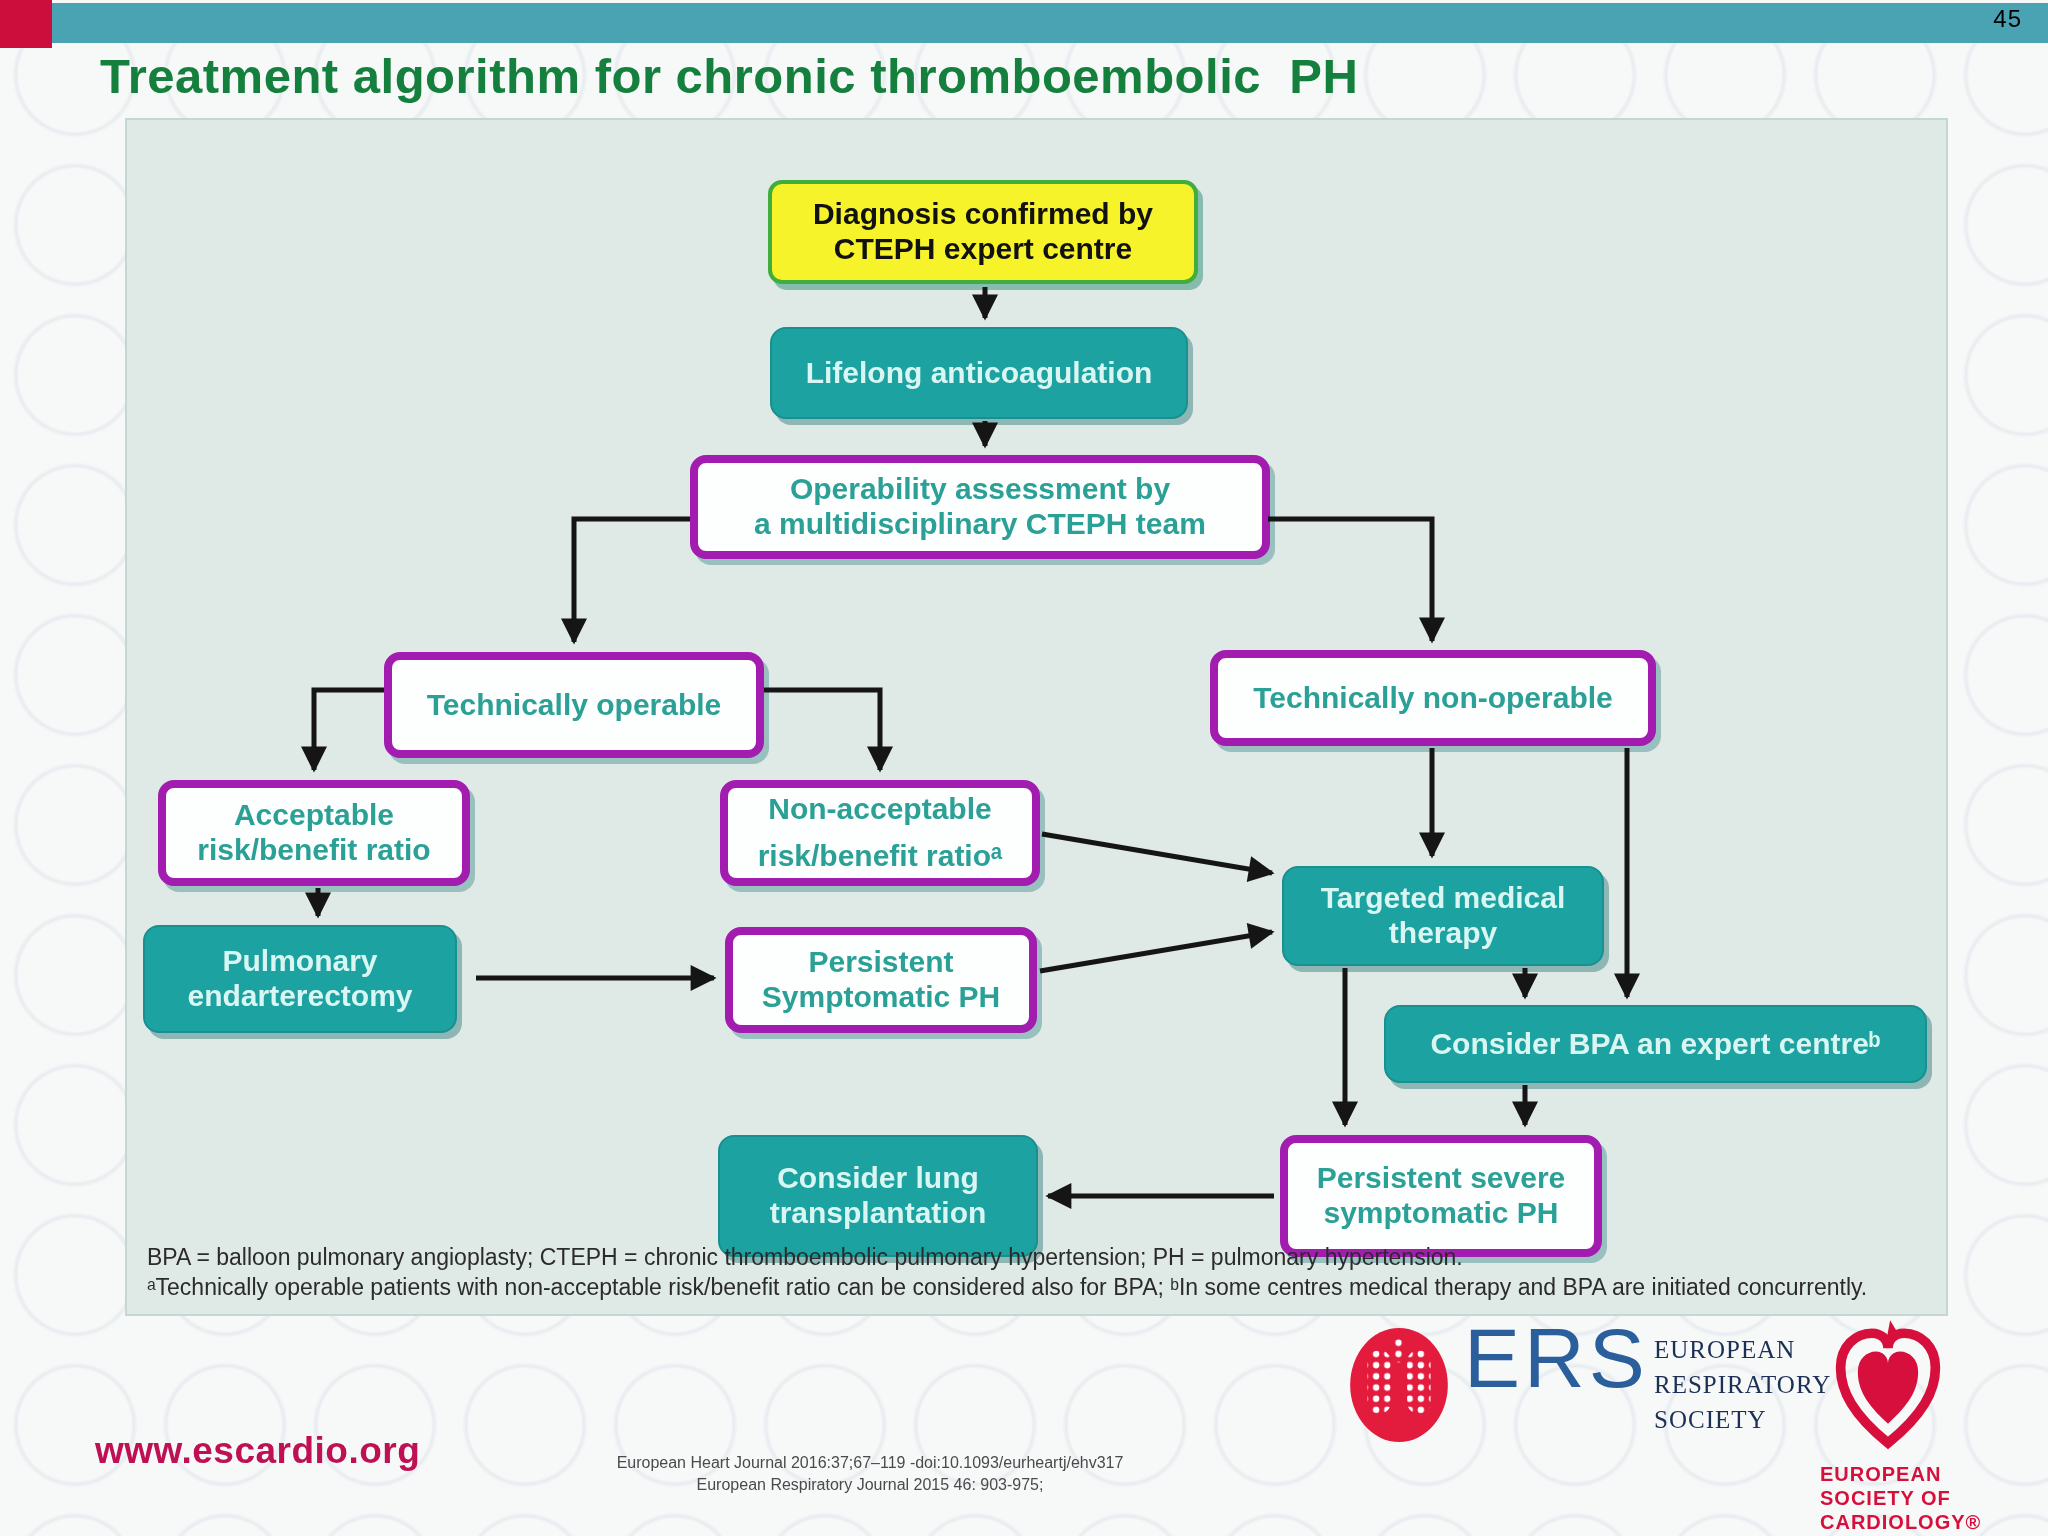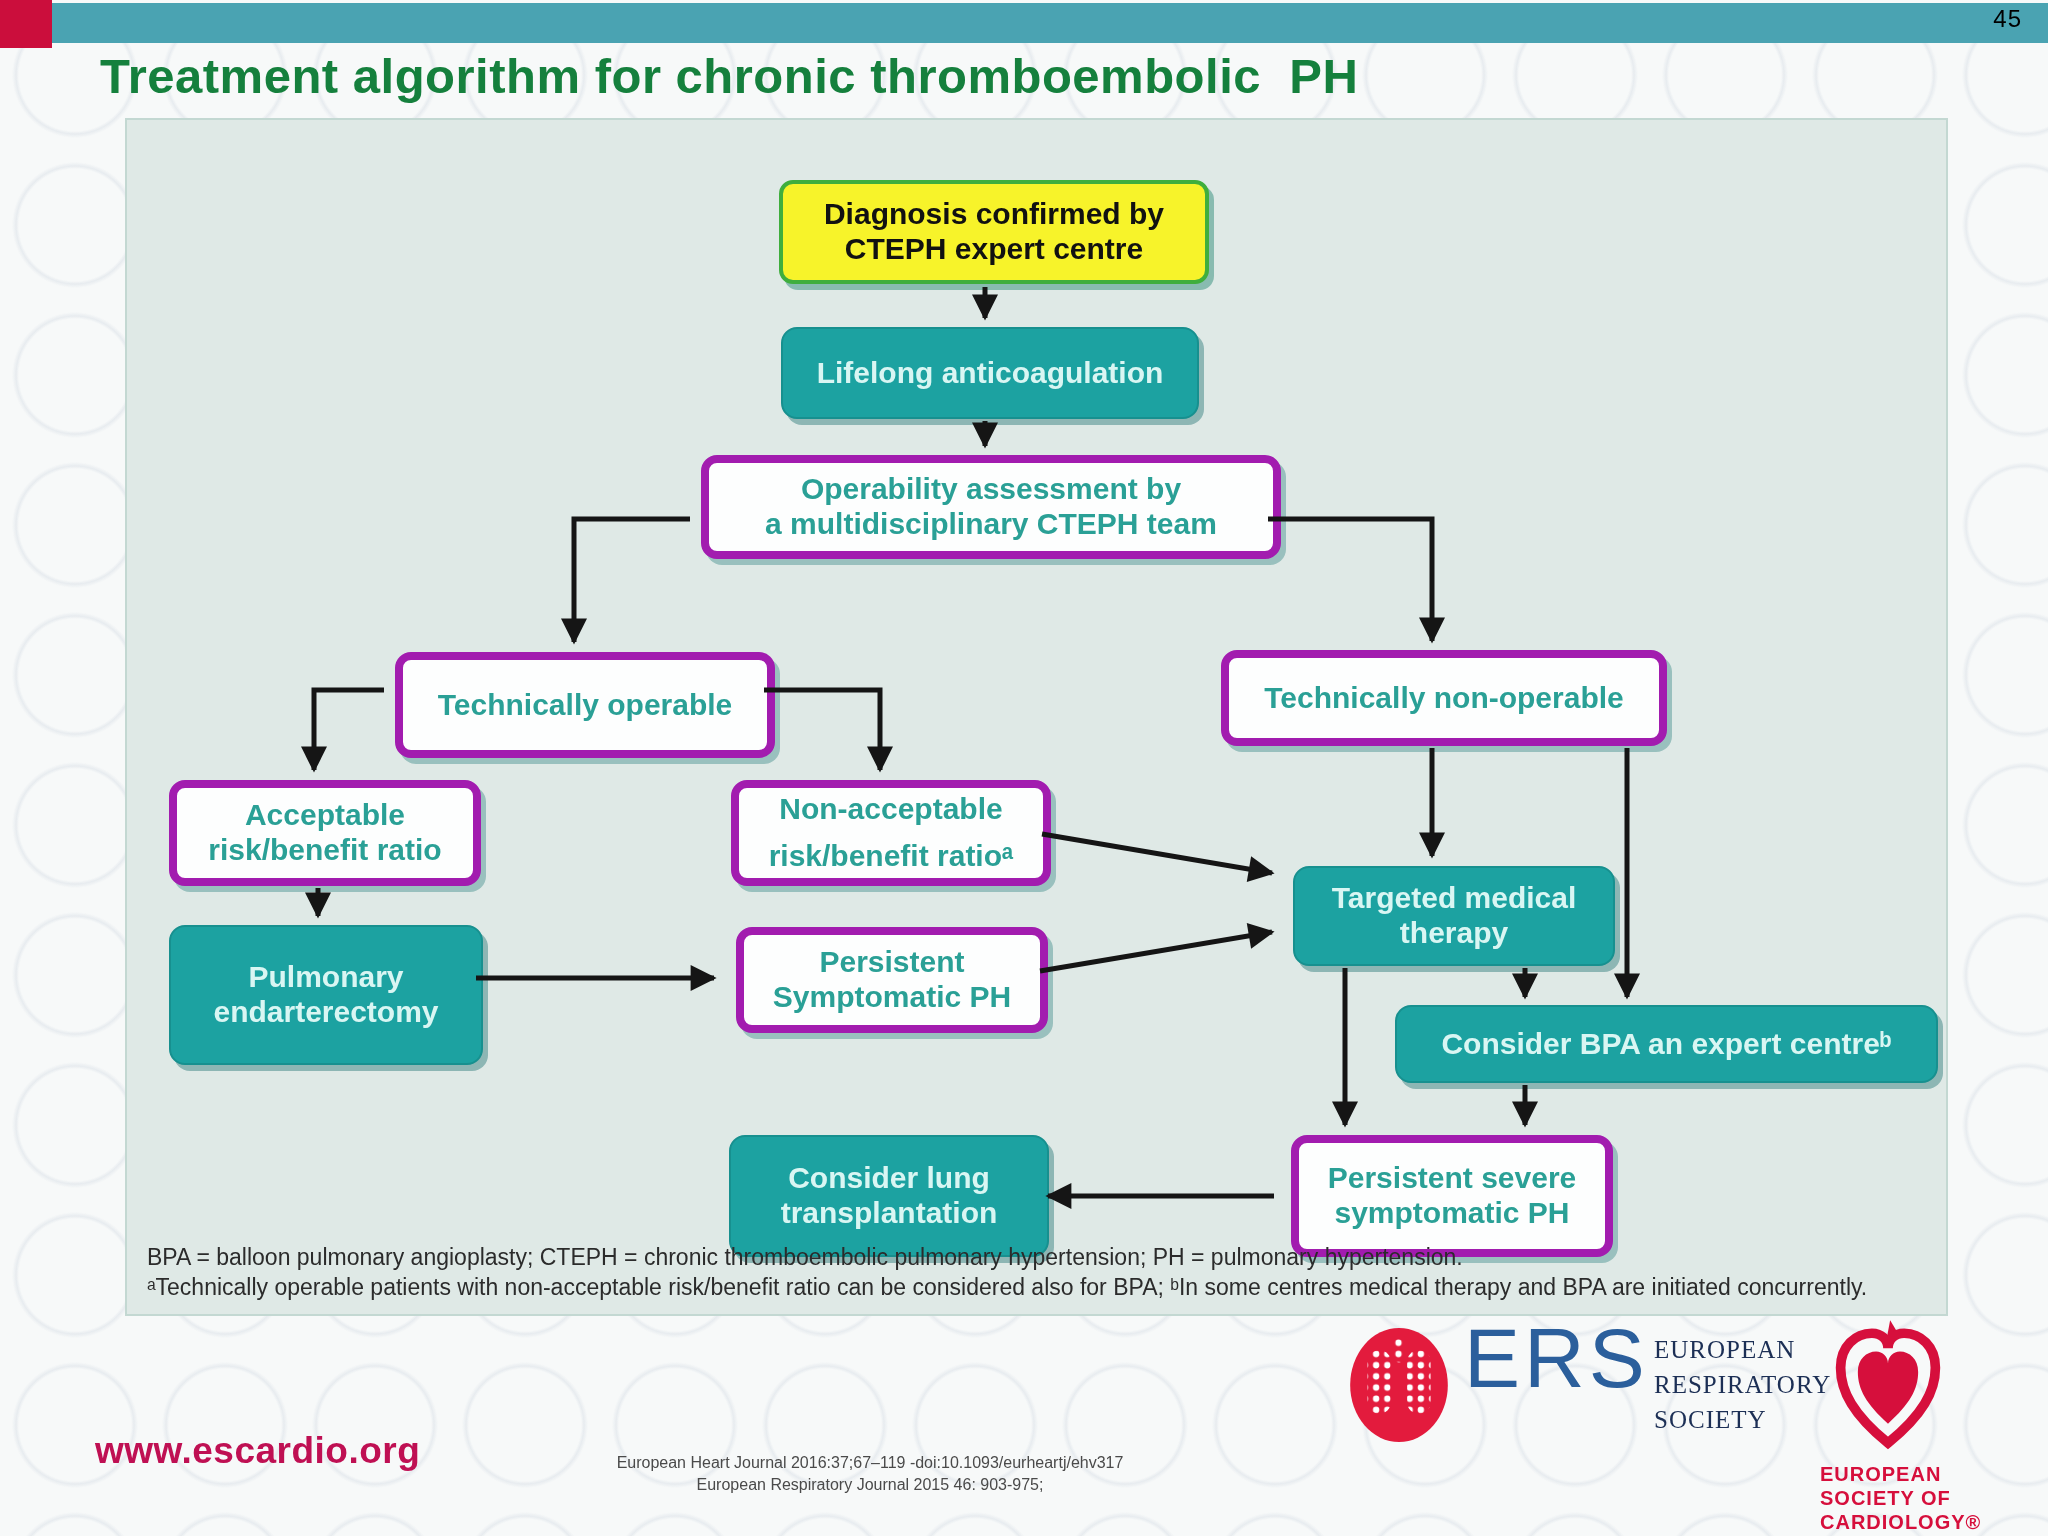--- a/index.html
+++ b/index.html
@@ -17,21 +17,21 @@
     position:absolute;left:100px;top:48px;color:#15803d;font-size:49px;font-weight:bold;
     letter-spacing:0.5px;white-space:pre;
   }
   .panel{
     position:absolute;left:125px;top:118px;width:1823px;height:1198px;
     background:#dfe9e6;border:2px solid #c3d8d2;box-sizing:border-box;
   }
   .node{
     position:absolute;display:flex;flex-direction:column;align-items:center;justify-content:center;
     text-align:center;font-weight:bold;font-size:30px;line-height:1.16;border-radius:16px;
-    box-sizing:border-box;padding:4px 8px;margin-left:11px;
+    box-sizing:border-box;padding:4px 8px;
   }
   .node.white{
     background:#fdfefe;border:8px solid #a21caf;color:#2aa096;
     box-shadow:5px 6px 0 rgba(23,118,116,0.35);
   }
   .node.teal{
     background:#1ca2a1;color:#d9f6f3;border:2px solid #17908f;
     box-shadow:5px 6px 0 rgba(18,104,104,0.4);
   }
   .node.yellow{
@@ -93,21 +93,21 @@
 <div class="node white" style="left:158px;top:780px;width:312px;height:106px;">
   <div>Acceptable</div>
   <div>risk/benefit ratio</div>
 </div>
 
 <div class="node white" style="left:720px;top:780px;width:320px;height:106px;justify-content:space-between;">
   <div>Non-acceptable</div>
   <div>risk/benefit ratioᵃ</div>
 </div>
 
-<div class="node teal" style="left:158px;top:925px;width:314px;height:140px;">
+<div class="node teal" style="left:143px;top:925px;width:314px;height:108px;">
   <div>Pulmonary</div>
   <div>endarterectomy</div>
 </div>
 
 <div class="node white" style="left:725px;top:927px;width:312px;height:106px;">
   <div>Persistent</div>
   <div>Symptomatic PH</div>
 </div>
 
 <div class="node teal" style="left:1282px;top:866px;width:322px;height:100px;">

